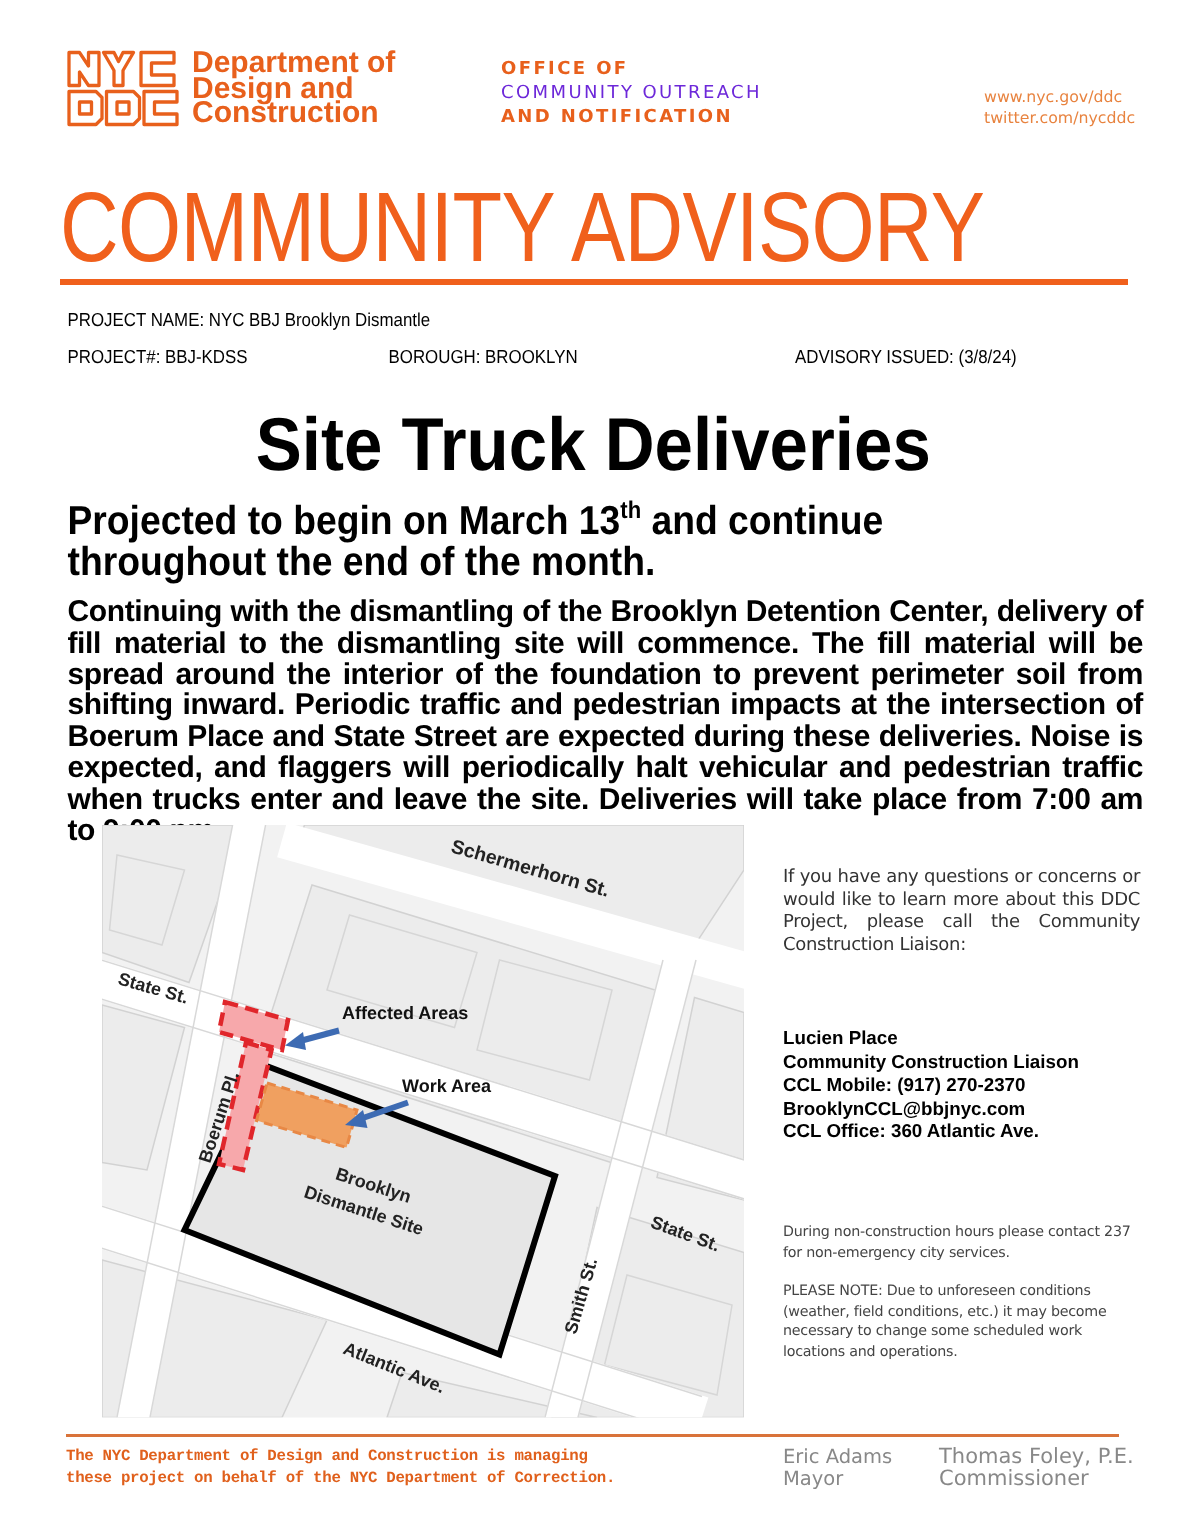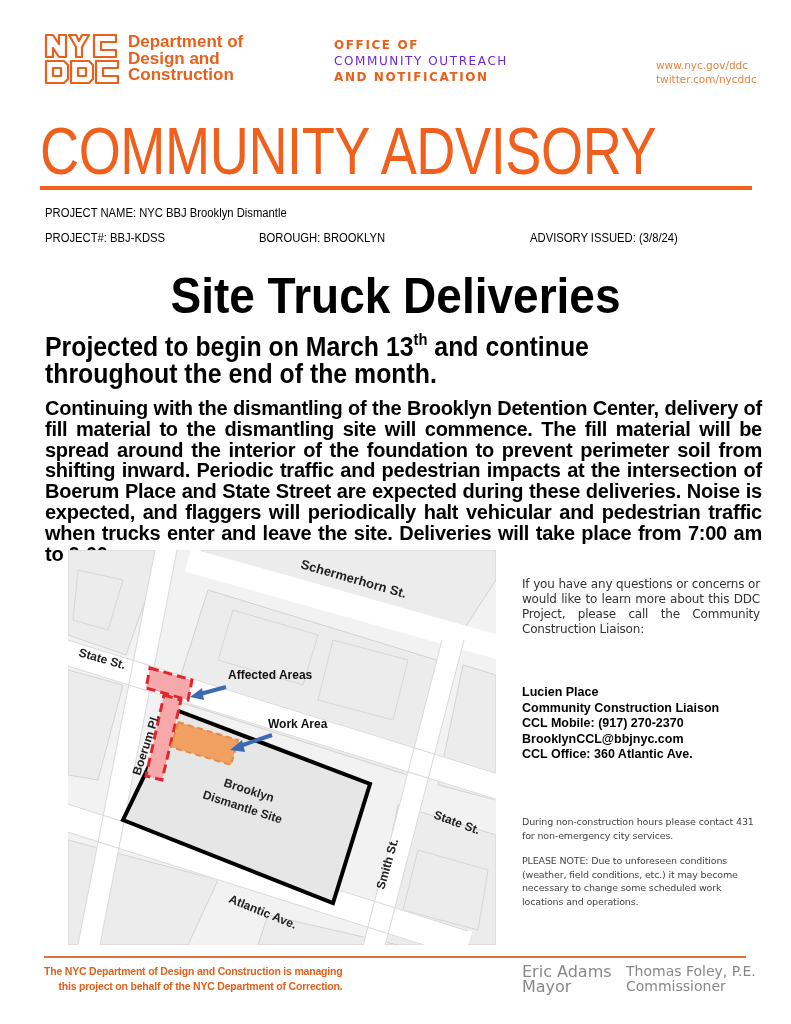--- a/index.html
+++ b/index.html
@@ -3,21 +3,21 @@
 <meta charset="utf-8">
 <style>
   * { box-sizing: border-box; margin: 0; padding: 0; }
   html, body { width: 791px; height: 1024px; background: #ffffff; overflow: hidden; }
   body { position: relative; font-family: "Liberation Sans", sans-serif; color: #000; }
 
   .abs { position: absolute; }
 
   
   .logo { left: 44px; top: 33px; width: 80px; height: 52px; }
-  .dept { left: 128px; top: 34px; color: #e8601c; font-weight: bold; font-size: 17px; line-height: 16.5px; font-family: "Liberation Sans", sans-serif; }
+  .dept { left: 128px; top: 34px; color: #e8601c; font-weight: bold; font-size: 20px; line-height: 16.5px; font-family: "Liberation Sans", sans-serif; }
   .office { left: 334px; top: 37px; color: #e8601c; font-size: 12px; letter-spacing: 1.6px; line-height: 16px; font-family: "DejaVu Sans", sans-serif; }
   .office .thin { font-weight: normal; color: #6d28d9; }
   .office .bold { font-weight: bold; }
   .links { left: 656px; top: 58px; color: #e8833f; font-size: 10.5px; line-height: 14px; font-family: "DejaVu Sans", sans-serif; }
 
   .title { left: 40px; top: 118px; width: 712px; color: #f0601c; font-size: 66px; font-weight: normal; line-height: 66px; letter-spacing: -0.5px; font-family: "Liberation Sans", sans-serif; transform: scaleX(0.82); transform-origin: left top; white-space: nowrap; }
   .title-rule { left: 40px; top: 186px; width: 712px; height: 4px; background: #f0601c; }
 
   .meta { font-size: 12.5px; transform: scaleX(0.9); transform-origin: left top; white-space: nowrap; }
 
@@ -30,22 +30,22 @@
   .map { left: 68px; top: 550px; width: 428px; height: 395px; background: #f4f4f4; overflow: hidden; }
   .map svg { width: 100%; height: 100%; display: block; }
 
   
   .contact-intro { left: 522px; top: 577px; width: 238px; font-size: 12px; line-height: 15px; color: #333; font-family: "DejaVu Sans", sans-serif; text-align: justify; letter-spacing: -0.2px; }
   .contact { left: 522px; top: 685px; font-size: 12.5px; font-weight: bold; line-height: 15.5px; color: #000; }
   .note { left: 522px; top: 815px; width: 240px; font-size: 9.5px; line-height: 13.5px; color: #444; font-family: "DejaVu Sans", sans-serif; letter-spacing: -0.15px; }
 
   
   .foot-rule { left: 44px; top: 956px; width: 702px; height: 2px; background: #d9733a; }
-  .foot-left { left: 44px; top: 964px; color: #e0601c; font-weight: bold; font-size: 10.5px; line-height: 15px; font-family: Liberation Sans, sans-serif; letter-spacing: -0.2px; text-align: right; }
-  .foot-mid { left: 522px; top: 964px; color: #888; font-size: 16px; line-height: 15px; font-family: "DejaVu Sans", sans-serif; }
+  .foot-left { left: 44px; top: 964px; color: #e0601c; font-weight: bold; font-size: 10.5px; line-height: 15px; font-family: Liberation Mono, monospace; letter-spacing: -0.2px; }
+  .foot-mid { left: 522px; top: 964px; color: #888; font-size: 13px; line-height: 15px; font-family: "DejaVu Sans", sans-serif; }
   .foot-right { left: 626px; top: 964px; color: #888; font-size: 14px; line-height: 15px; font-family: "DejaVu Sans", sans-serif; }
 </style>
 </head>
 <body>
 
 <div class="abs logo">
   <svg viewBox="0 0 80 52" width="80" height="52">
     <g fill="none" stroke="#e8601c" stroke-width="2.2" stroke-linejoin="round">
 
       <path d="M2 2 h7 l6 9 v-9 h7 v22 h-7 l-6 -9 v9 h-7 z"></path>
@@ -182,29 +182,29 @@
 
 <div class="abs contact">
   <div>Lucien Place</div>
   <div>Community Construction Liaison</div>
   <div>CCL Mobile: (917) 270-2370</div>
   <div>BrooklynCCL@bbjnyc.com</div>
   <div>CCL Office: 360 Atlantic Ave.</div>
 </div>
 
 <div class="abs note">
-  <div>During non-construction hours please contact 431 for non-emergency city services.</div>
+  <div>During non-construction hours please contact 237 for non-emergency city services.</div>
   <div style="height:12px;"></div>
   <div>PLEASE NOTE: Due to unforeseen conditions (weather, field conditions, etc.) it may become necessary to change some scheduled work locations and operations.</div>
 </div>
 
 <div class="abs foot-rule"></div>
 <div class="abs foot-left">
   <div>The NYC Department of Design and Construction is managing</div>
-  <div>this project on behalf of the NYC Department of Correction.</div>
+  <div>these project on behalf of the NYC Department of Correction.</div>
 </div>
 <div class="abs foot-mid">
   <div>Eric Adams</div>
   <div>Mayor</div>
 </div>
 <div class="abs foot-right">
   <div>Thomas Foley, P.E.</div>
   <div>Commissioner</div>
 </div>
 

